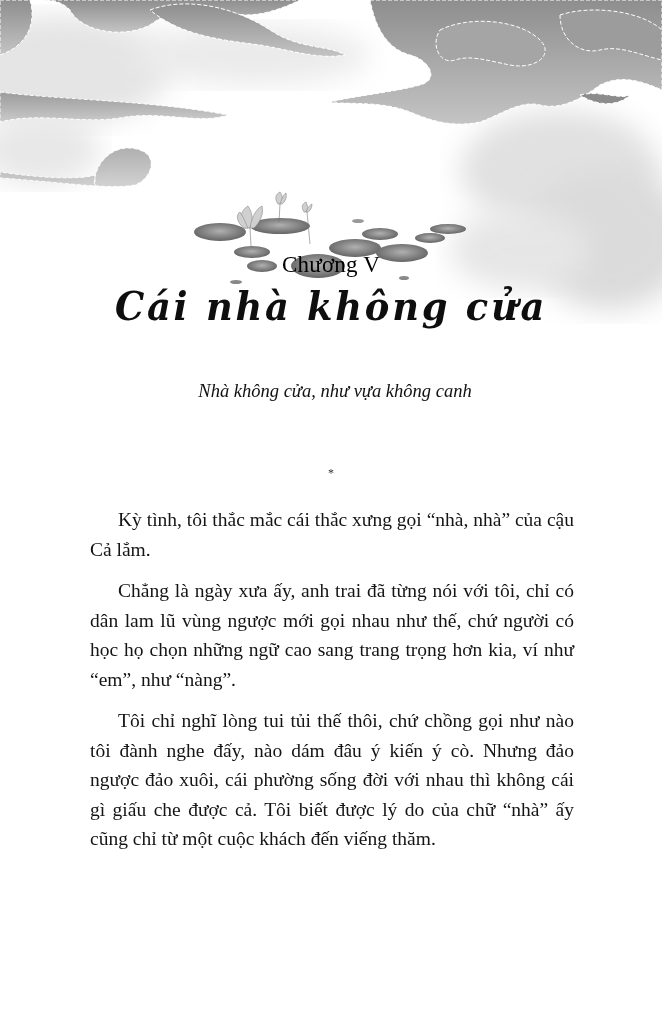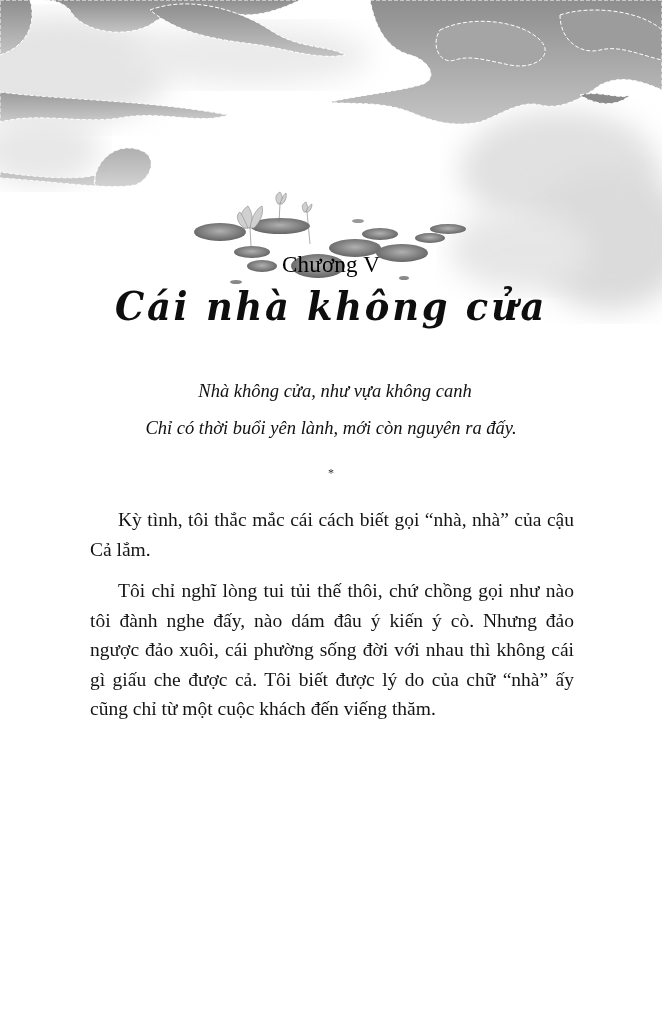--- a/index.html
+++ b/index.html
@@ -115,22 +115,22 @@
         <line x1="307" y1="212" x2="310" y2="244" stroke="#777"></line>
       </g>
     </g>
   </svg>
 
   <div class="chapter-label">Chương V</div>
   <div class="chapter-title">Cái nhà không cửa</div>
 
   <div class="epigraph">
     <div>Nhà không cửa, như vựa không canh</div>
-    <div>Chỉ có thời buổi yên lành, mới còn nguyên ra đấy.</div>
   </div>
 
   <div class="asterisk">*</div>
 
   <div class="body-text">
-    <p>Kỳ tình, tôi thắc mắc cái cách biết gọi “nhà, nhà” của cậu Cả lắm.</p>
+    <p>Kỳ tình, tôi thắc mắc cái thắc xưng gọi “nhà, nhà” của cậu Cả lắm.</p>
+    <p>Chẳng là ngày xưa ấy, anh trai đã từng nói với tôi, chỉ có dân lam lũ vùng ngược mới gọi nhau như thế, chứ người có học họ chọn những ngữ cao sang trang trọng hơn kia, ví như “em”, như “nàng”.</p>
     <p>Tôi chỉ nghĩ lòng tui tủi thế thôi, chứ chồng gọi như nào tôi đành nghe đấy, nào dám đâu ý kiến ý cò. Nhưng đảo ngược đảo xuôi, cái phường sống đời với nhau thì không cái gì giấu che được cả. Tôi biết được lý do của chữ “nhà” ấy cũng chỉ từ một cuộc khách đến viếng thăm.</p>
   </div>
 </div>
 
 </body></html>

